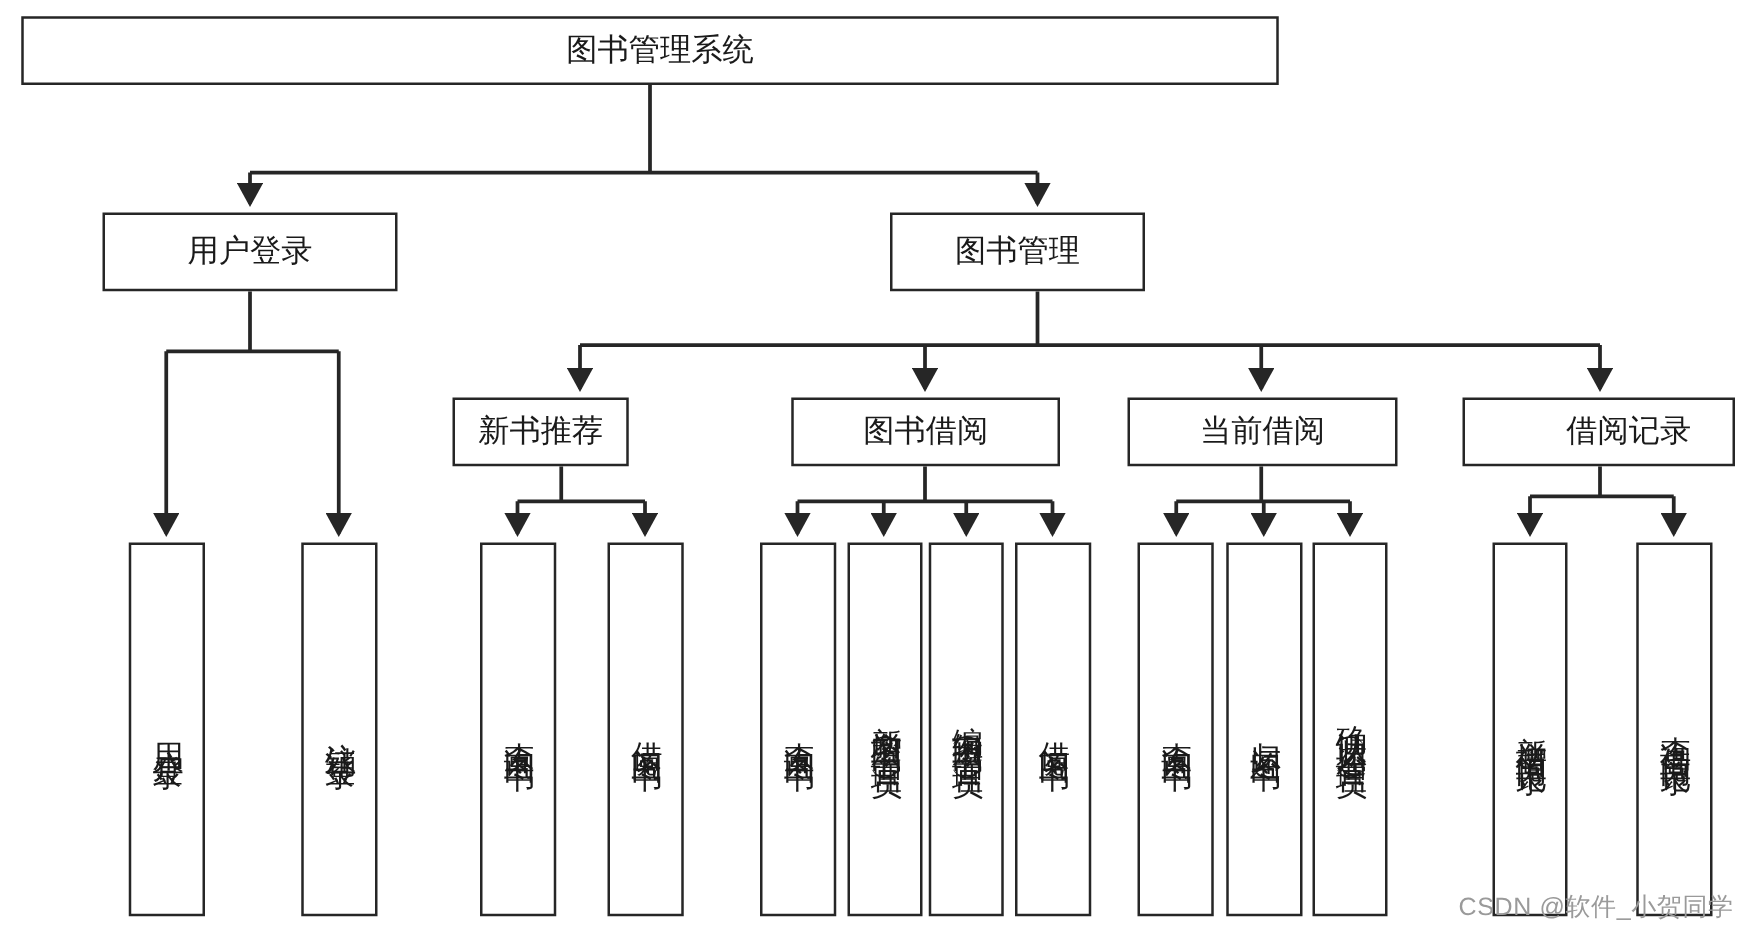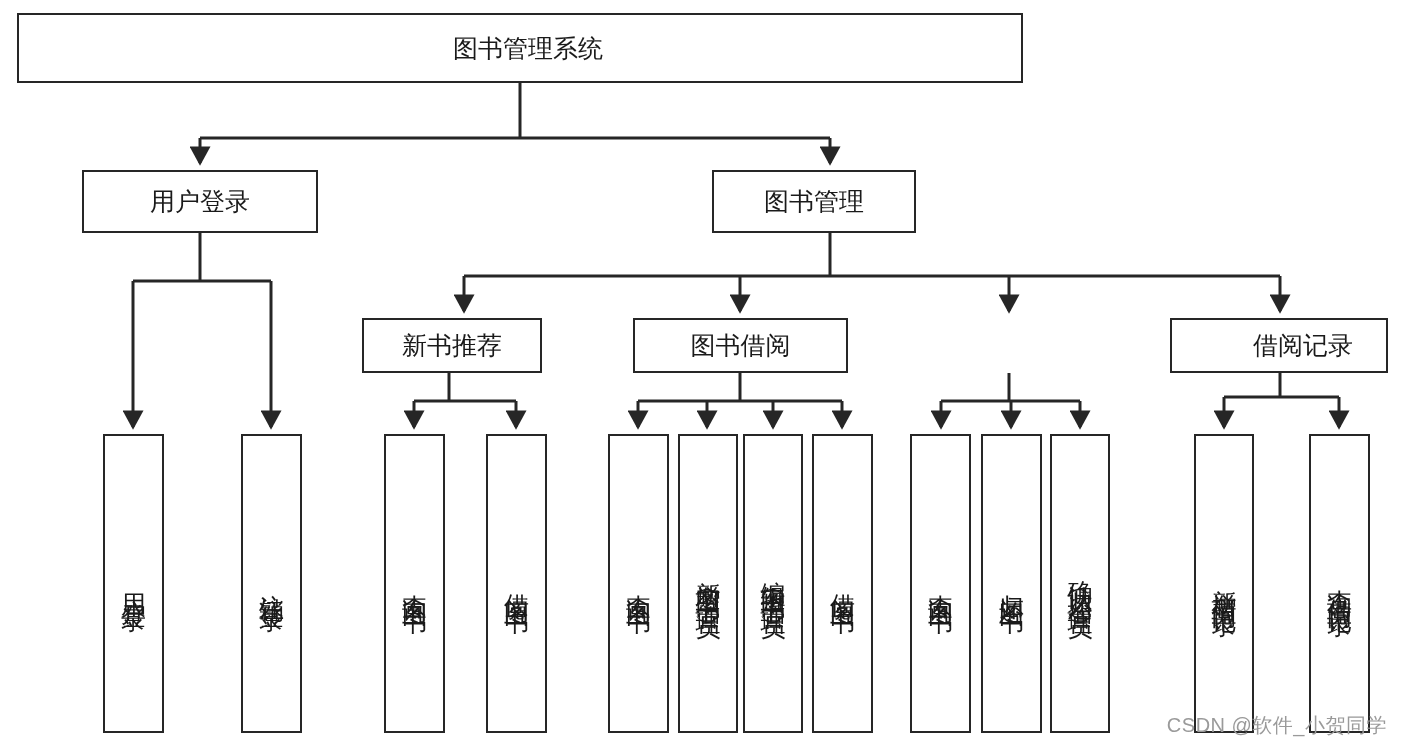--- a/index.html
+++ b/index.html
@@ -113,40 +113,43 @@
       <path d="M 1011 401 L 1011 427" marker-end="url(#arrow)"></path>
       <path d="M 1080 401 L 1080 427" marker-end="url(#arrow)"></path>
 
       <path d="M 1280 373 L 1280 397"></path>
       <path d="M 1224 397 L 1339 397"></path>
       <path d="M 1224 397 L 1224 427" marker-end="url(#arrow)"></path>
       <path d="M 1339 397 L 1339 427" marker-end="url(#arrow)"></path>
     </g>
   </svg>
 
-  <div class="node horizontal" style="left:17px; top:13px; width:1006px; height:70px;padding-left:16px;">
+  <div class="node horizontal" style="left:17px; top:13px; width:1006px; height:55px;padding-left:16px;">
     <span class="label">图书管理系统</span>
   </div>
 
   <div class="node horizontal" style="left:82px; top:170px; width:236px; height:63px;">
     <span class="label">用户登录</span>
   </div>
 
   <div class="node horizontal" style="left:712px; top:170px; width:204px; height:63px;">
     <span class="label">图书管理</span>
   </div>
 
-  <div class="node horizontal" style="left:362px; top:318px; width:180px; height:55px;">
+  <div class="node horizontal" style="left:362px; top:318px; width:141px; height:55px;">
     <span class="label">新书推荐</span>
   </div>
 
   <div class="node horizontal" style="left:633px; top:318px; width:215px; height:55px;justify-content:center;">
     <span class="label">图书借阅</span>
   </div>
 
+  <div class="node horizontal" style="left:902px; top:318px; width:216px; height:55px;">
+    <span class="label">当前借阅</span>
+  </div>
 
   <div class="node horizontal" style="left:1170px; top:318px; width:218px; height:55px;padding-left:48px;">
     <span class="label">借阅记录</span>
   </div>
 
   <div class="node vertical" style="left:103px; top:434px; width:61px; height:299px;">
     <span class="label">用户登录</span>
   </div>
 
   <div class="node vertical" style="left:241px; top:434px; width:61px; height:299px;">

